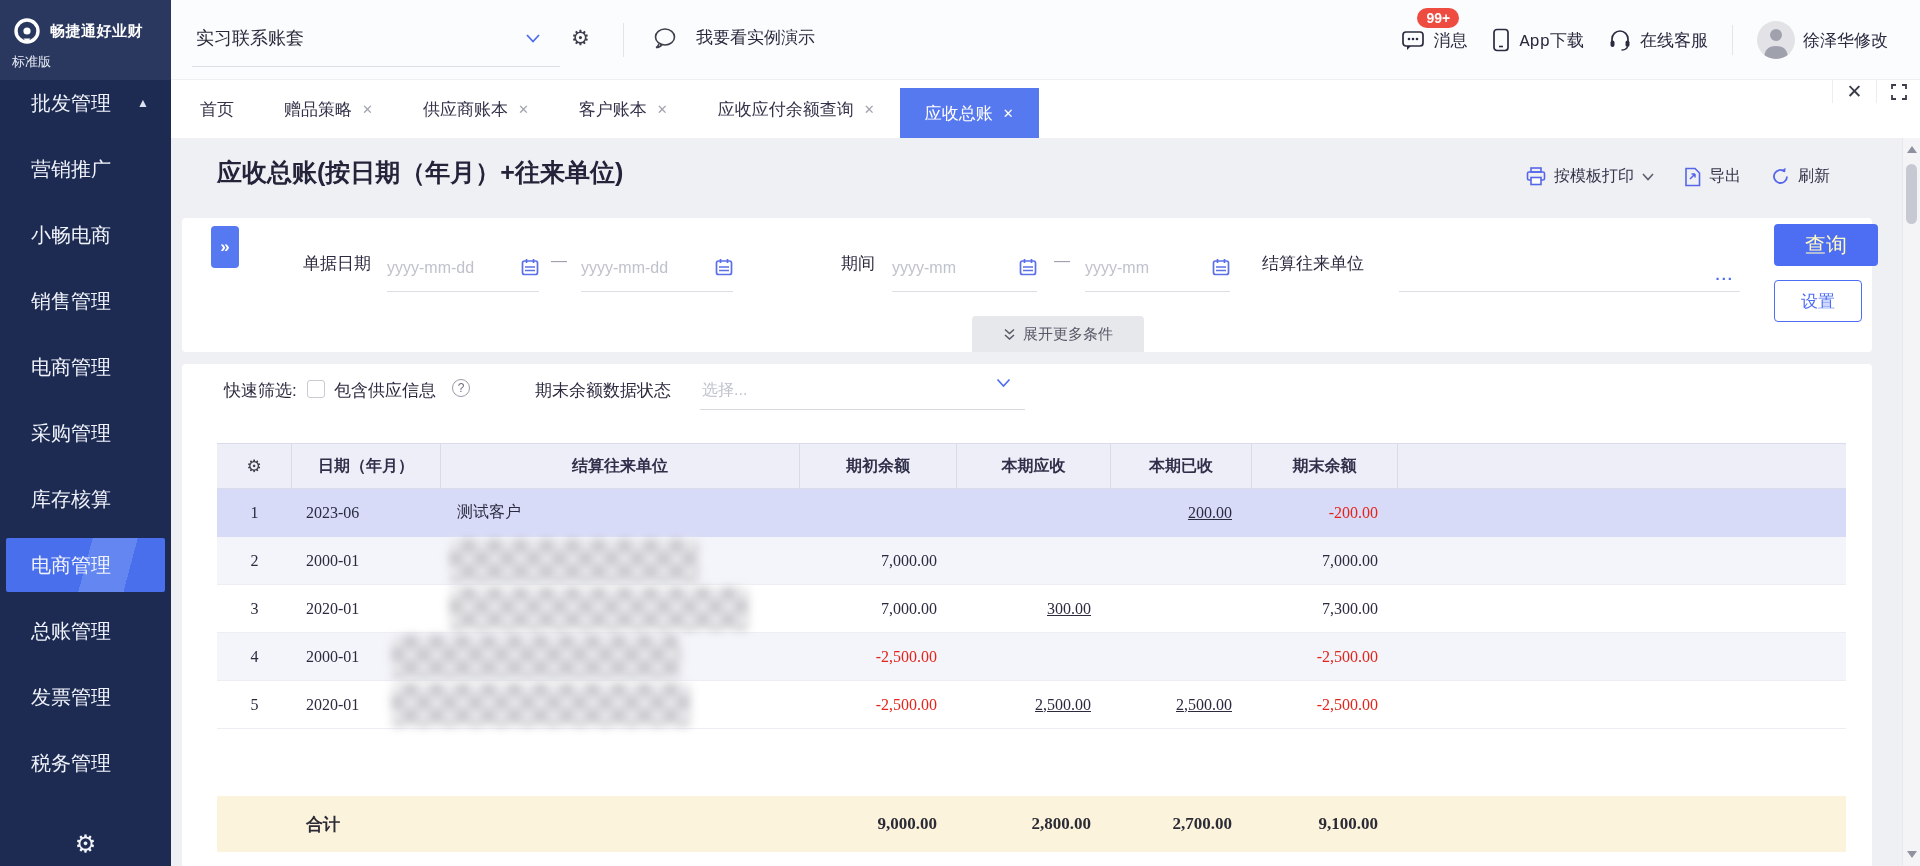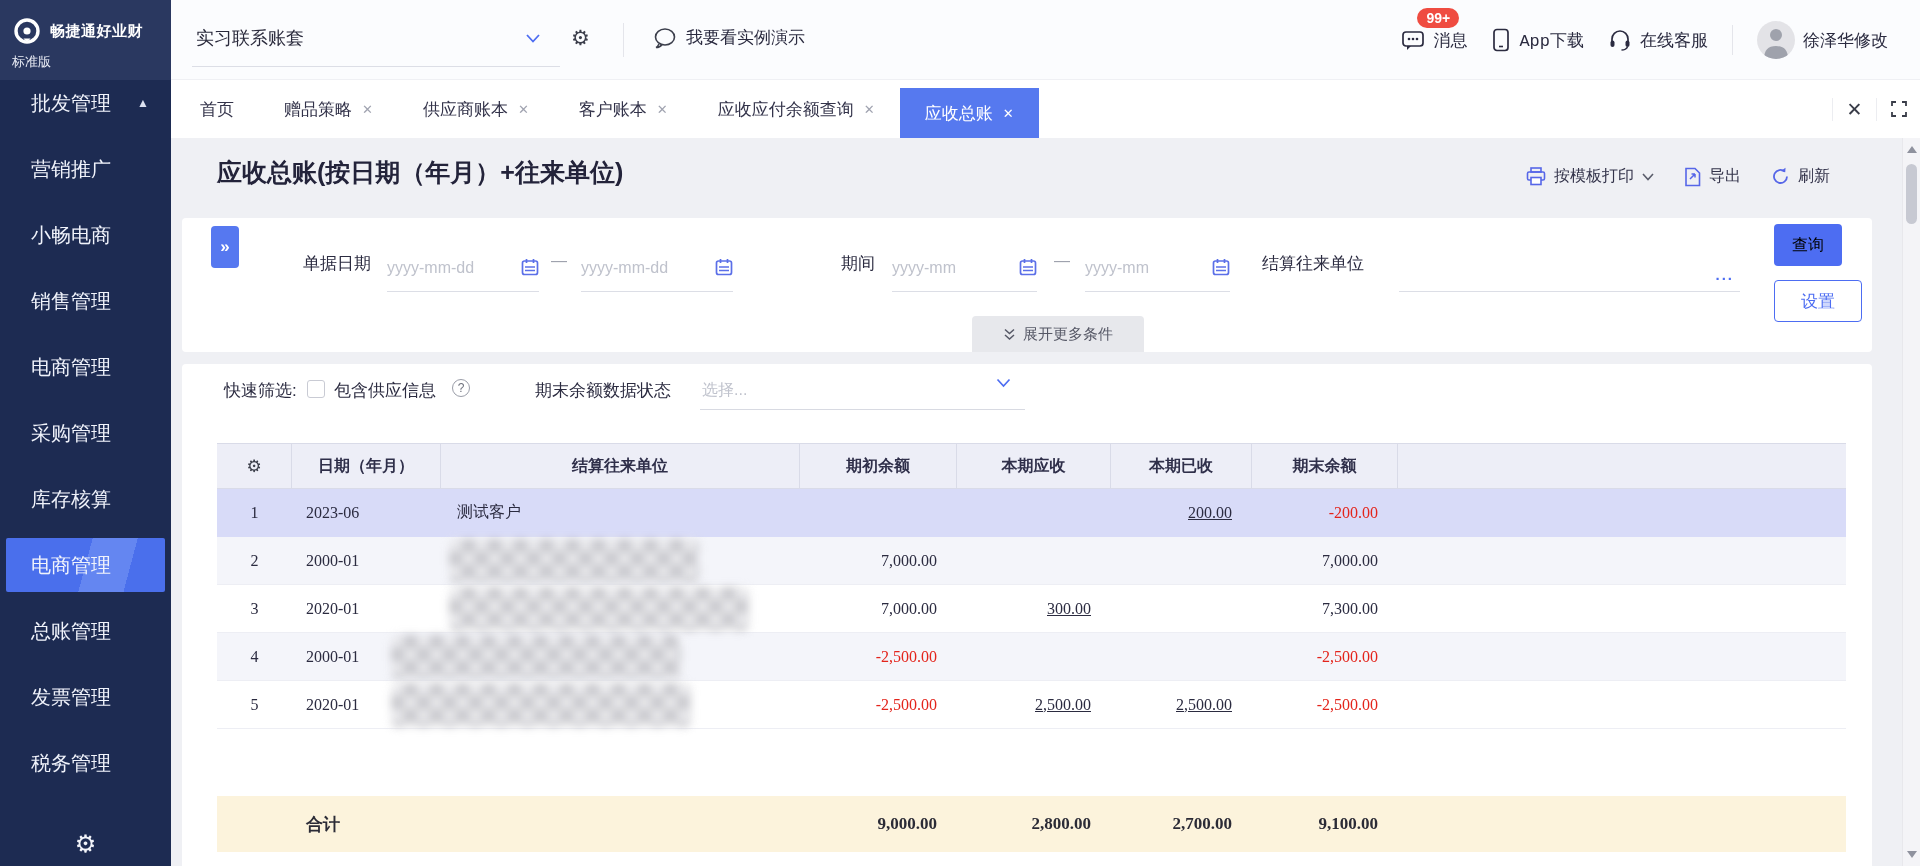--- a/index.html
+++ b/index.html
@@ -23,31 +23,31 @@
   .side-item .grp-arrow { position:absolute; right:22px; top:0; font-size:12px; color:#DDE2F0; z-index:1; }
   .side-footer { position:absolute; bottom:8px; left:0; width:171px; text-align:center; }
   .side-footer .gear { color:#F2F4FA; font-size:24px; cursor:pointer; }
   
   .topbar { position:absolute; left:171px; top:0; right:0; height:80px; background:#FBFCFE; border-bottom:1px solid #EFF0F4; z-index:4; }
   .acct-select { position:absolute; left:21px; top:22px; width:368px; padding:4px 0 16px 4px; border-bottom:1px solid #DCDEE6; cursor:pointer; }
   .acct-select .name { font-size:18px; color:#2A2A3C; }
   .acct-select .chev { position:absolute; right:20px; top:12px; }
   .topbar .top-gear { position:absolute; left:400px; top:26px; font-size:21px; color:#3C3F4C; cursor:pointer; }
   .top-div { position:absolute; top:23px; width:1px; height:34px; background:#E4E5EB; }
-  .demo-link { position:absolute; left:482px; top:26px; display:flex; align-items:center; gap:9px; cursor:pointer; }
+  .demo-link { position:absolute; left:482px; top:26px; display:flex; align-items:center; gap:19px; cursor:pointer; }
   .demo-link .txt { font-size:17px; color:#2B2B40; }
   .topbar-right { position:absolute; right:32px; top:0; height:80px; display:flex; align-items:center; gap:24px; }
   .tb-item { display:flex; align-items:center; gap:8px; cursor:pointer; position:relative; }
   .tb-item .txt { font-size:17px; color:#2B2B40; white-space:nowrap;font-family:Liberation Mono, monospace; }
   .msg-badge { position:absolute; top:-20px; left:16px; background:#EF4C41; color:#fff; font-size:14px; font-weight:bold;
     padding:2px 9px; border-radius:11px; line-height:16px; }
   .user-div { width:1px; height:30px; background:#E4E5EB; }
   .avatar { width:38px; height:38px; border-radius:50%; background:#E3E3E7; display:flex; align-items:flex-end; justify-content:center; overflow:hidden; }
   
-  .tabbar { position:absolute; left:171px; top:80px; right:0; height:58px; background:#FFFFFF; display:flex; align-items:center; z-index:3; }
+  .tabbar { position:absolute; left:171px; top:80px; right:0; height:58px; background:#FFFFFF; display:flex; align-items:flex-start; z-index:3; }
   .tabs { display:flex; padding-left:4px; }
   .tab { display:flex; align-items:center; gap:10px; padding:0 25px; font-size:17px; color:#33334A; cursor:pointer; white-space:nowrap; }
   .tab .x { font-size:13px; color:#A0A3B0; }
   .tab.active { background:#5679EF; color:#fff; height:50px; margin-top:8px; }
   .tab.active .x { color:#fff; }
   .tab-ctl { margin-left:auto; display:flex; }
   .tab-ctl .ctl { width:44px; display:flex; align-items:center; justify-content:center; border-left:1px solid #ECEDF1; color:#3A3D49; font-size:19px; cursor:pointer; background:#fff; }
   
   .content { position:absolute; left:171px; top:138px; right:18px; bottom:0; background:#EFF0F4; }
   .page-title { position:absolute; left:46px; top:18px; font-size:25px; font-weight:600; color:#23233A; }
@@ -59,22 +59,22 @@
   .expander { position:absolute; left:29px; top:8px; width:28px; height:42px; background:#5678F0; border-radius:4px;
     color:#fff; font-size:17px; font-weight:bold; display:flex; align-items:center; justify-content:center; cursor:pointer; }
   .f-label { position:absolute; top:34px; font-size:17px; color:#2B2B40; white-space:nowrap; }
   .u-input { position:absolute; top:24px; height:50px; border-bottom:1px solid #DCDEE6; }
   .u-input input { border:none; outline:none; background:transparent; width:100%; height:40px; margin-top:6px;
     font-size:16px; color:#33334A; font-family:inherit; }
   .u-input input::placeholder { color:#BFC2CC; }
   .u-input .cal { position:absolute; right:0; top:16px; cursor:pointer; }
   .f-dash { position:absolute; top:34px; font-size:16px; color:#9DA0AC; }
   .ellipsis { position:absolute; right:6px; top:24px; color:#4D6DF2; font-weight:bold; letter-spacing:2px; font-size:15px; cursor:pointer; }
-  .query-btn { position:absolute; left:1592px; top:6px; width:68px; height:42px; background:#4D6DF2; border:none; border-radius:4px;
-    color:#000000; font-size:16px; cursor:pointer; font-family:inherit; }
+  .query-btn { position:absolute; left:1592px; top:6px; width:104px; height:42px; background:#4D6DF2; border:none; border-radius:4px;
+    color:#fef9c3; font-size:21px; cursor:pointer; font-family:inherit; }
   .settings-btn { position:absolute; left:1592px; top:62px; width:88px; height:42px; background:#fff; border:1px solid #4D6DF2; border-radius:4px;
     color:#4D6DF2; font-size:17px; cursor:pointer; font-family:inherit; }
   .expand-pill { position:absolute; left:790px; bottom:0; width:172px; height:36px; background:#E7E8EC; border-radius:4px 4px 0 0;
     display:flex; align-items:center; justify-content:center; gap:7px; color:#565866; font-size:15px; cursor:pointer; }
   
   .data-panel { position:absolute; left:11px; top:226px; width:1690px; bottom:0; background:#fff; border-radius:4px 4px 0 0; }
   .qf-label { position:absolute; left:42px; top:15px; font-size:17px; color:#2B2B40; }
   .cb { position:absolute; left:125px; top:16px; width:18px; height:18px; border:1px solid #C9CBD4; border-radius:3px; background:#fff; cursor:pointer; }
   .qf-include { position:absolute; left:152px; top:15px; font-size:17px; color:#2B2B40; }
   .help { position:absolute; left:270px; top:15px; width:18px; height:18px; border:1px solid #9A9DA8; border-radius:50%;

